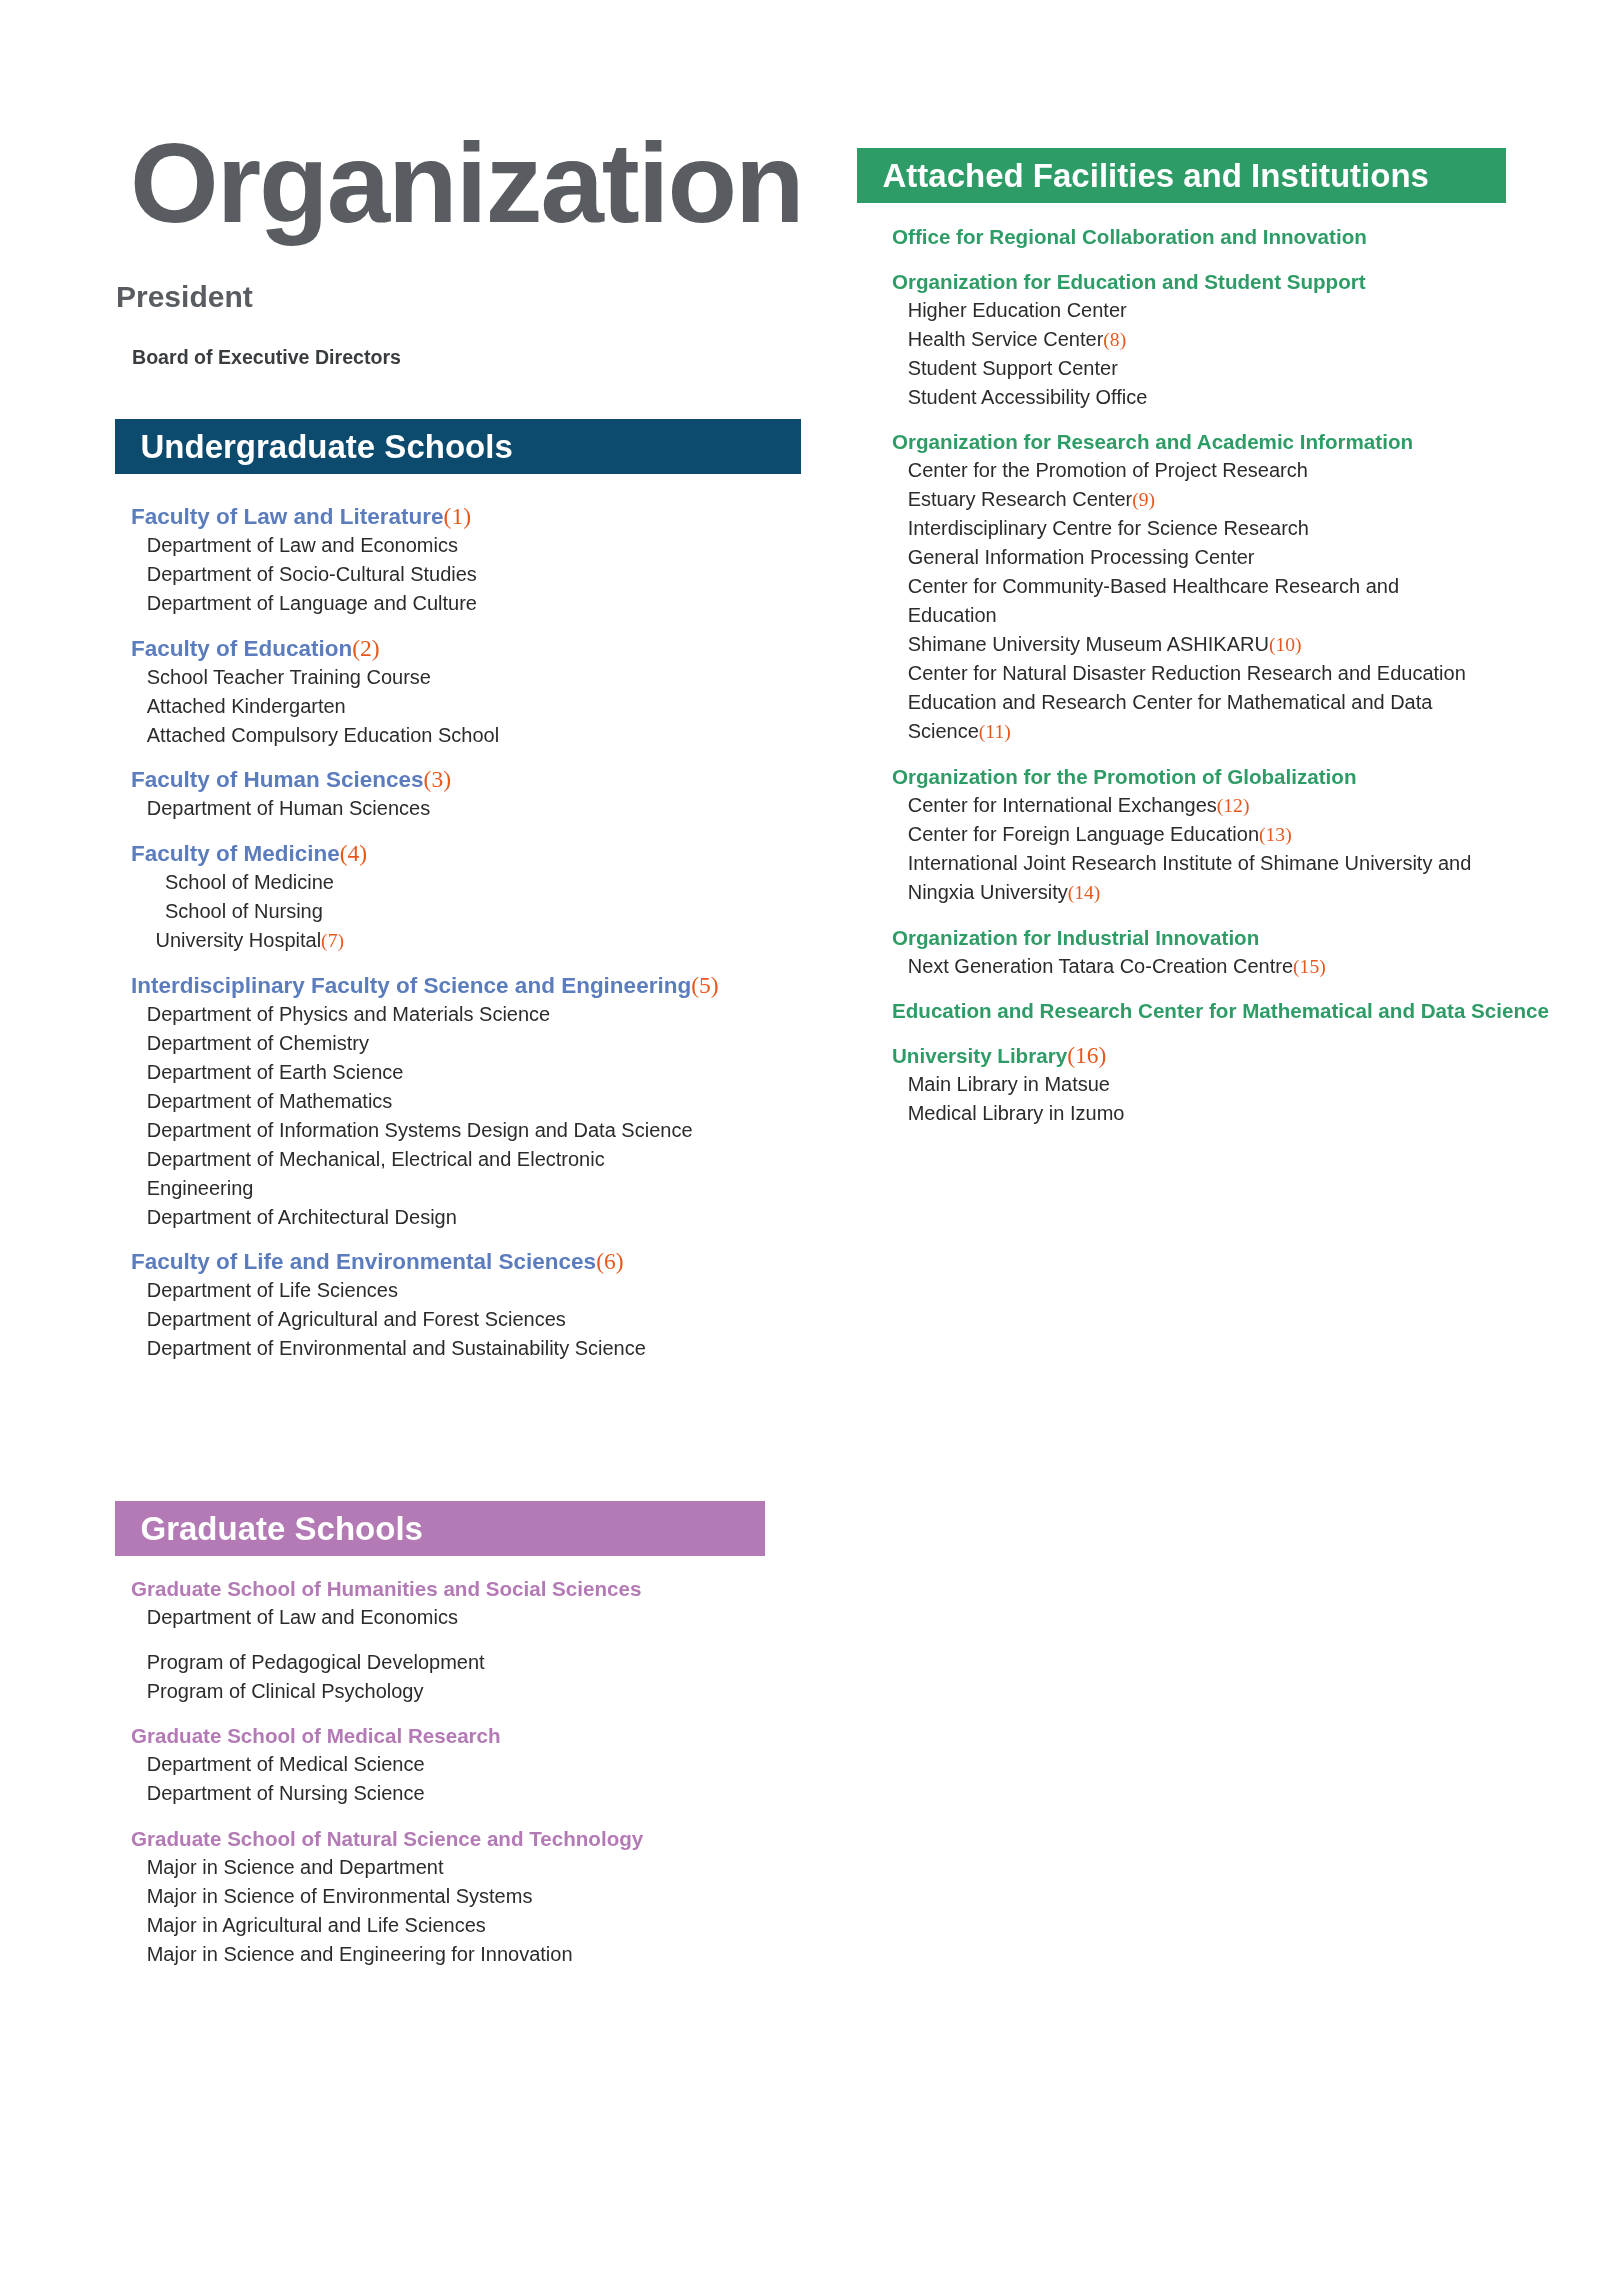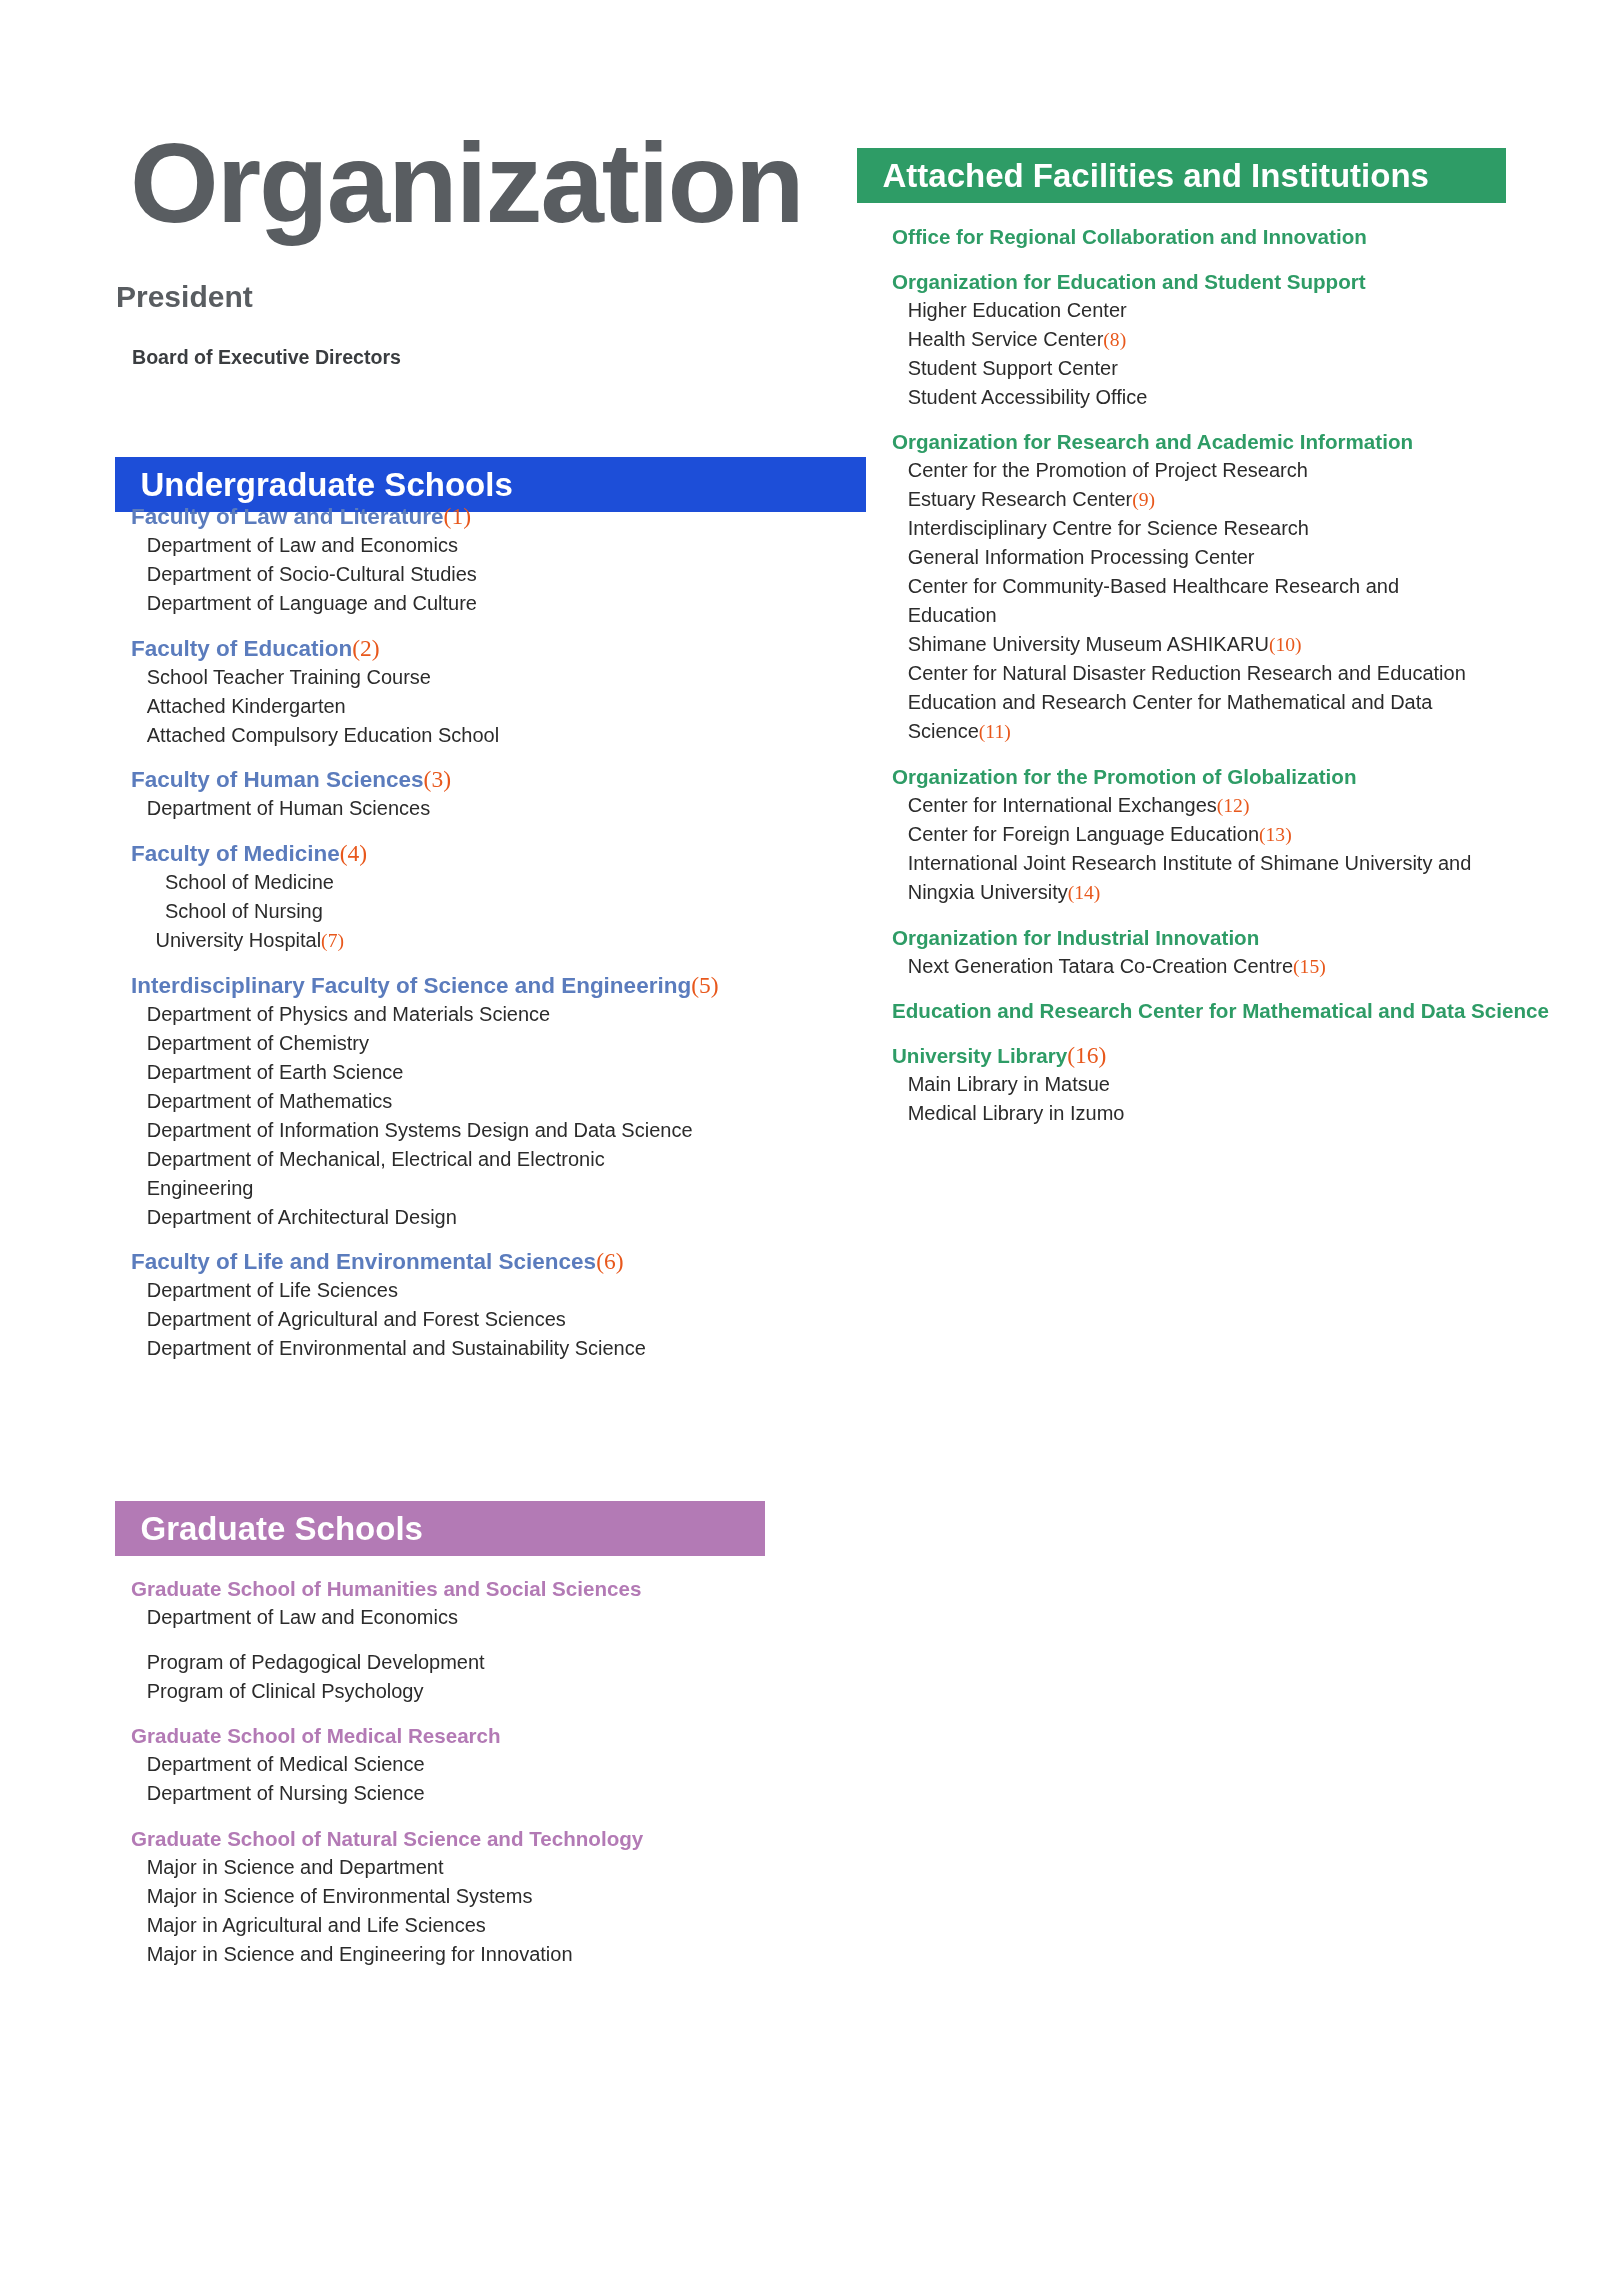--- a/index.html
+++ b/index.html
@@ -4,21 +4,21 @@
 <style>
   html, body { margin: 0; padding: 0; background: #ffffff; }
   body { width: 1621px; height: 2293px; position: relative; overflow: hidden;
          font-family: "Liberation Sans", sans-serif; color: #2b2b2b; }
   .title { position: absolute; left: 114px; top: 110px; margin: 16px;
            font-size: 114px; font-weight: bold; color: #595d61; letter-spacing: -2px; line-height: 1; }
   .president { position: absolute; left: 116px; top: 280px; font-size: 30px; font-weight: bold; color: #595d61; }
   .board { position: absolute; left: 132px; top: 346px; font-size: 19.6px; font-weight: bold; color: #3a3d40; }
   .bar { position: absolute; height: 55px; color: #ffffff; font-weight: bold; font-size: 33px;
          line-height: 55px; padding-left: 25.5px; box-sizing: border-box; }
-  .bar.blue { left: 115px; top: 457px; width: 751px; background: #1d4ed8; }
+  .bar.blue { left: 115px; top: 419px; width: 686px; background: #0c4a6e; }
   .bar.purple { left: 115px; top: 1501px; width: 650px; background: #b37ab5; }
   .bar.green { left: 857px; top: 148px; width: 649px; background: #2e9c66; }
   .col { position: absolute; }
   .col.left-ug { left: 131px; top: 502px; width: 647px; }
   .col.left-gr { left: 131px; top: 1574px; width: 647px; }
   .col.right { left: 872px; top: 222px; width: 667px; margin-left: 20px; }
   .group { margin-bottom: 15.7px; }
   .head { font-weight: bold; line-height: 29px; }
   .head.blue { font-size: 22.5px; color: #5b7cbd; }
   .head.purple { font-size: 20.6px; color: #b37ab5; line-height: 29px; }

